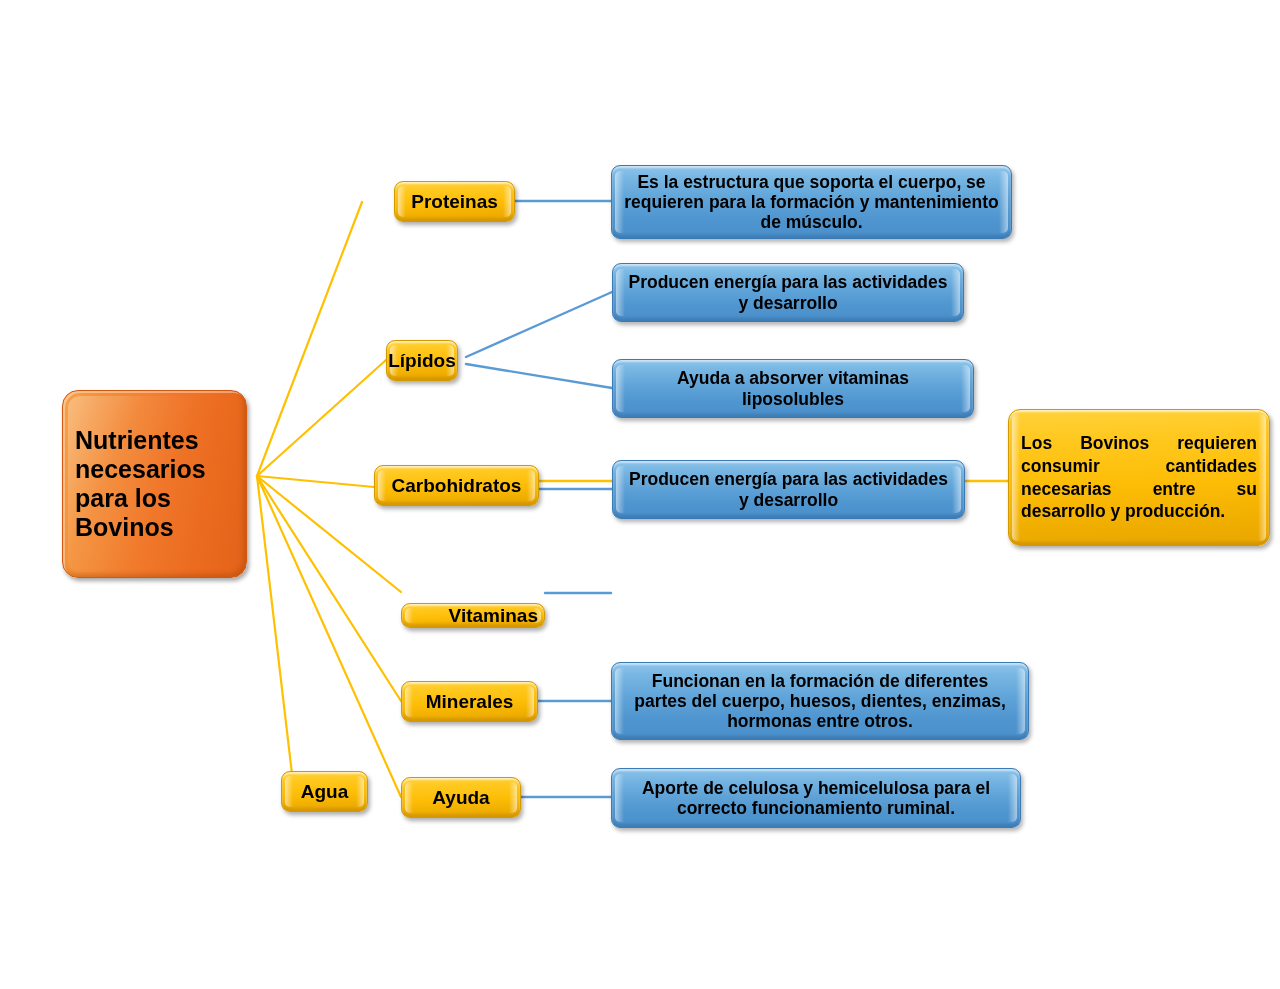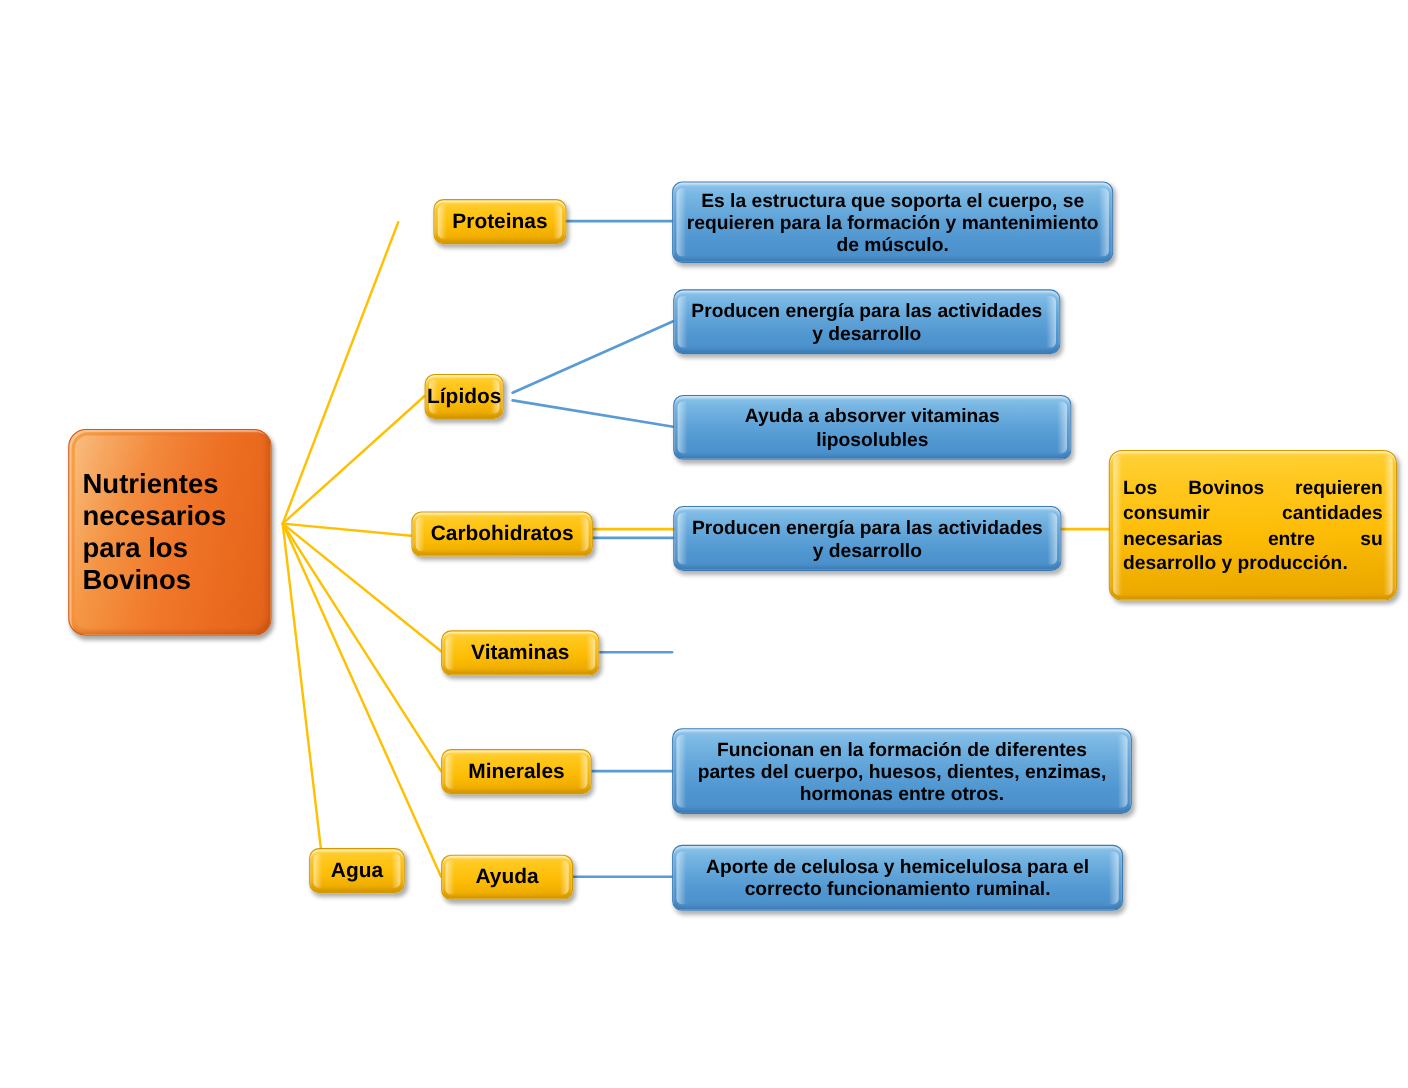--- a/index.html
+++ b/index.html
@@ -201,21 +201,21 @@
     <div class="side-bevel-r"></div>
     <div class="label">Lípidos</div>
   </div>
 
   <div class="node node-yellow" style="left:374px; top:465px; width:165px; height:41px;">
     <div class="side-bevel-l"></div>
     <div class="side-bevel-r"></div>
     <div class="label">Carbohidratos</div>
   </div>
 
-  <div class="node node-yellow" style="left:401px; top:573px; width:144px; height:41px;">
+  <div class="node node-yellow" style="left:401px; top:603px; width:144px; height:25px;justify-content:flex-end;">
     <div class="side-bevel-l"></div>
     <div class="side-bevel-r"></div>
     <div class="label">Vitaminas</div>
   </div>
 
   <div class="node node-yellow" style="left:401px; top:681px; width:137px; height:41px;">
     <div class="side-bevel-l"></div>
     <div class="side-bevel-r"></div>
     <div class="label">Minerales</div>
   </div>

